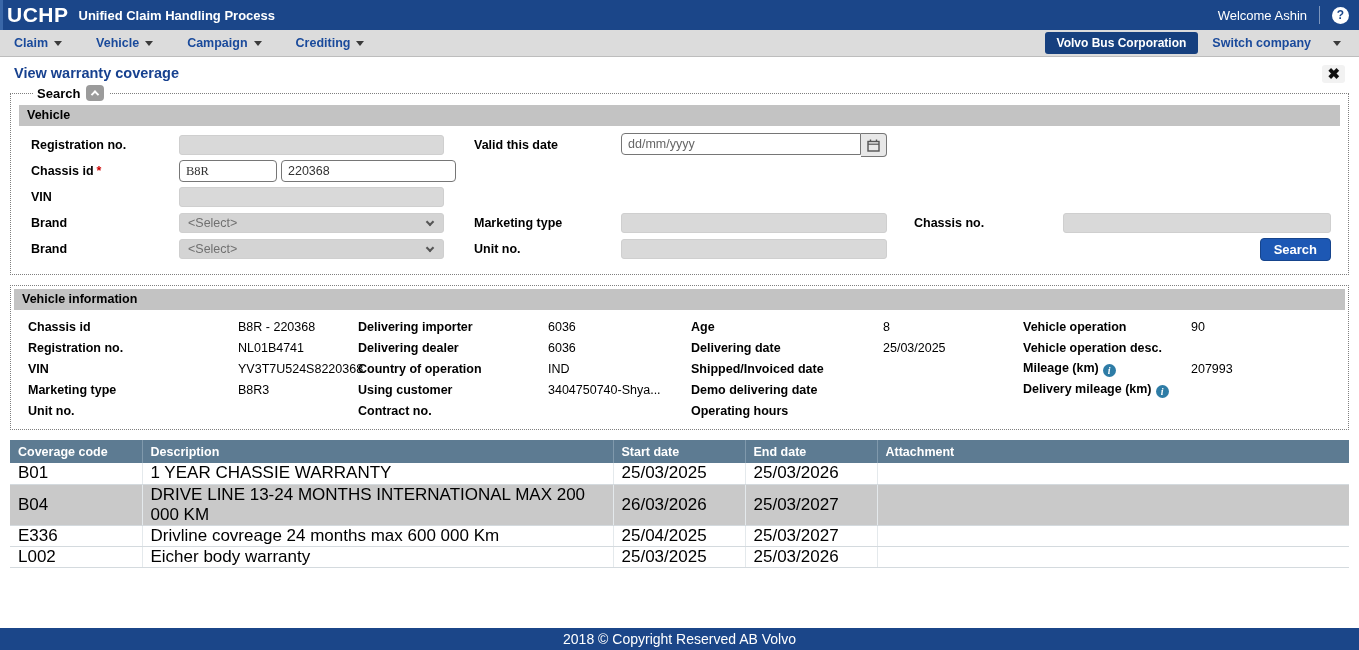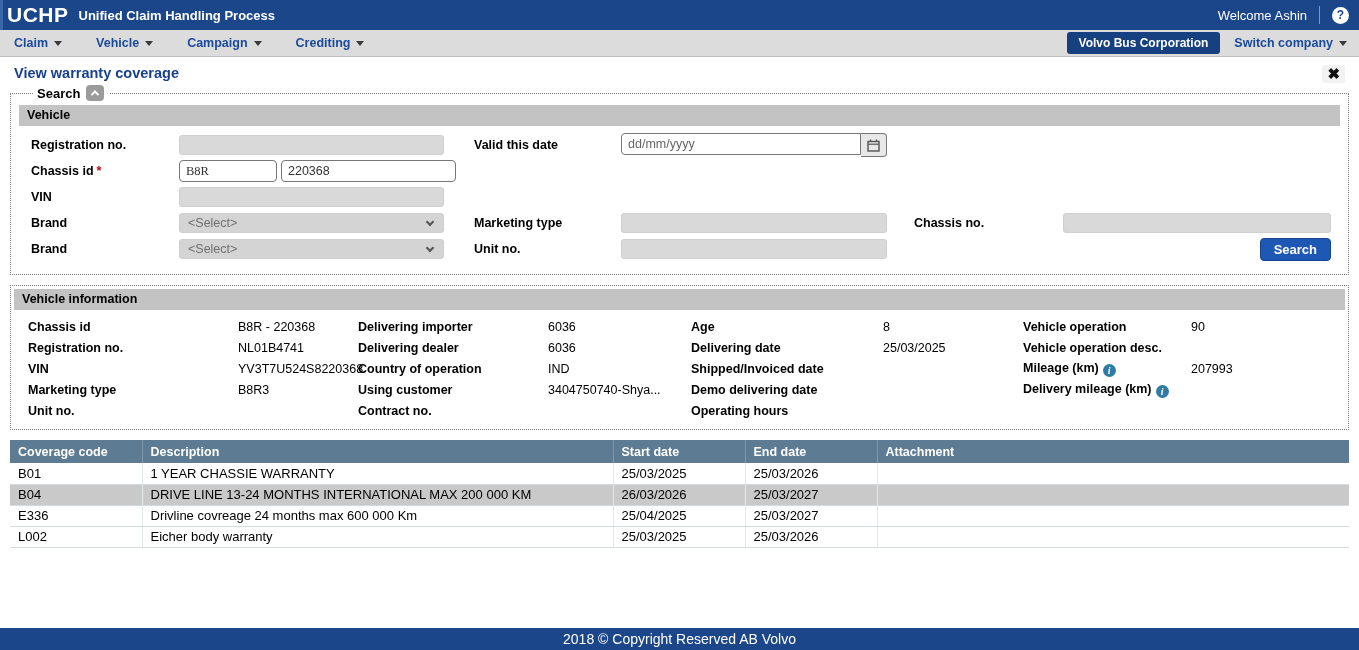--- a/index.html
+++ b/index.html
@@ -9,26 +9,26 @@
   
   .topbar { height:30px; background:#1b4689; border-left:3px solid #3a67a8; display:flex; align-items:center; padding:0 10px 0 4px; color:#fff; }
   .logo { font-size:21px; font-weight:bold; letter-spacing:0.5px; margin-right:10px; }
   .app-title { font-size:13px; font-weight:bold; }
   .topbar-right { margin-left:auto; display:flex; align-items:center; gap:12px; }
   .welcome { font-size:13px; }
   .topbar-sep { width:1px; height:18px; background:#7d96bd; }
   .help-icon { width:17px; height:17px; border-radius:50%; background:#fff; color:#1b4689; font-weight:bold; font-size:12px; display:flex; align-items:center; justify-content:center; cursor:pointer; }
 
   
-  .menubar { height:27px; background:#dcdcdc; border-bottom:1px solid #bdbdbd; display:flex; align-items:center; padding:0 10px 0 14px; }
+  .menubar { height:27px; background:#dcdcdc; border-bottom:1px solid #bdbdbd; display:flex; align-items:center; padding:0 16px 0 14px; }
   .menu-item { color:#1a4a9b; font-weight:bold; font-size:12.5px; margin-right:34px; cursor:pointer; display:flex; align-items:center; gap:6px; }
   .caret { width:0; height:0; border-left:4px solid transparent; border-right:4px solid transparent; border-top:5px solid #3a3a3a; display:inline-block; }
   .menubar-right { margin-left:auto; display:flex; align-items:center; gap:14px; }
   .company-badge { background:#16407f; color:#fff; font-weight:bold; font-size:12px; padding:4px 12px; border-radius:3px; cursor:pointer; }
-  .switch-company { color:#1a4a9b; font-weight:bold; font-size:12.5px; cursor:pointer; display:flex; align-items:center; gap:6px; }
+  .switch-company { color:#1a4a9b; font-weight:bold; font-size:12.5px; cursor:pointer; display:flex; align-items:center; gap:22px; }
 
   
   .content { padding:8px 14px 0 14px; height:571px; position:relative; }
   .title-row { display:flex; align-items:flex-start; }
   .page-title { color:#17418f; font-size:14.5px; font-weight:bold; }
   .close-btn { margin-left:auto; font-size:15px; font-weight:bold; color:#111; background:#f2f2f2; border-radius:3px; padding:1px 5px; cursor:pointer; line-height:16px; }
 
   
   fieldset.search-box { border:1px dotted #7f7f7f; margin:2px -4px 0 -4px; padding:2px 6px 12px 6px; }
   fieldset.search-box legend { margin-left:16px; padding:0 6px 0 4px; font-weight:bold; font-size:13px; display:flex; align-items:center; gap:6px; }
@@ -56,21 +56,21 @@
   .info-box { border:1px dotted #7f7f7f; margin:10px -4px 0 -4px; padding:3px 3px 8px 3px; }
   .info-grid { display:grid; grid-template-columns:210px 120px 190px 143px 192px 140px 168px auto; grid-auto-rows:21px; align-items:center; padding:4px 0 0 14px; }
   .ilabel { font-weight:bold; font-size:12.5px; white-space:nowrap; }
   .ivalue { font-size:12.5px; white-space:nowrap; }
   .info-icon { display:inline-flex; width:13px; height:13px; border-radius:50%; background:#2e7ca6; color:#fff; font-size:10px; font-weight:bold; align-items:center; justify-content:center; margin-left:4px; vertical-align:-2px; font-family:"Liberation Serif",serif; font-style:italic; }
 
   
   table.coverage { border-collapse:collapse; width:calc(100% + 8px); margin:10px -4px 0 -4px; table-layout:fixed; }
   table.coverage th { background:#5d7b92; color:#fff; font-weight:bold; font-size:12.5px; text-align:left; height:23px; padding:0 8px; border-left:1px solid #8099ac; }
   table.coverage th:first-child { border-left:none; }
-  table.coverage td { height:21px; padding:0 8px; font-size:13px; border-bottom:1px solid #d4dade; border-left:1px solid #e4e9ec; }
+  table.coverage td { height:21px; padding:0 8px; font-size:17px; border-bottom:1px solid #d4dade; border-left:1px solid #e4e9ec; }
   table.coverage td:first-child { border-left:none; }
   table.coverage tr.selected td { background:#c9c9c9; }
   .col-code { width:132px; } .col-desc { width:471px; } .col-start { width:132px; } .col-end { width:132px; }
 
   
   .footer { position:absolute; bottom:0; left:0; width:100%; height:22px; background:#1b4689; color:#fff; font-size:14px; display:flex; align-items:center; justify-content:center; }
 
   svg { display:block; }
 </style>
 </head>

